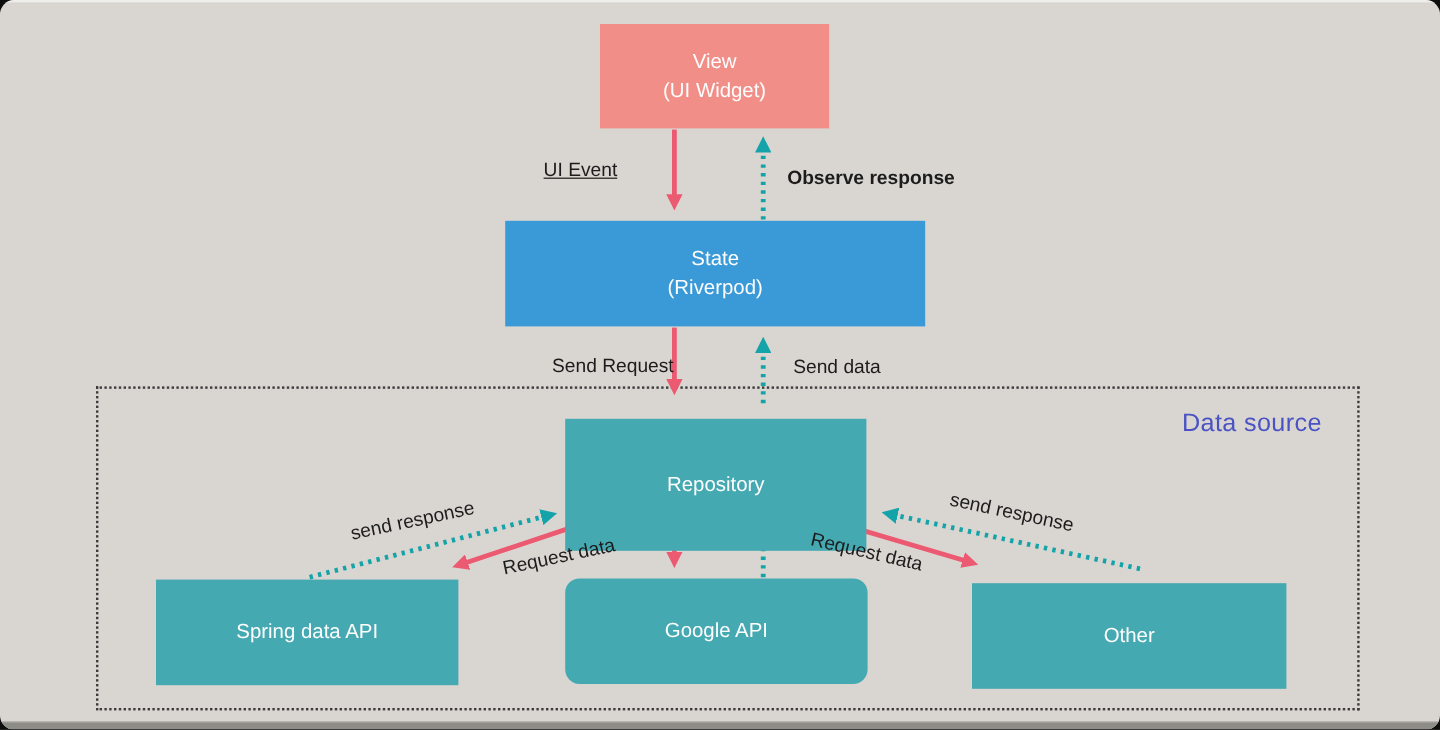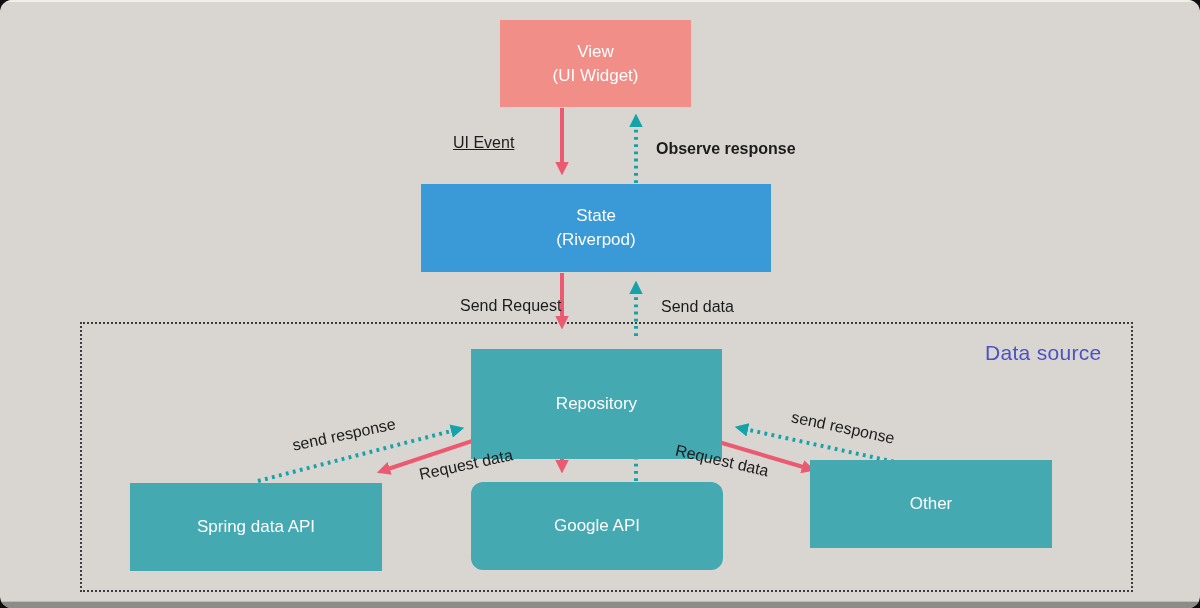--- a/index.html
+++ b/index.html
@@ -78,21 +78,21 @@
     text-align: center;
   }
   .node.salmon { background: #F18E88; }
   .node.blue   { background: #3A99D7; }
   .node.teal   { background: #45A9B2; }
   .node-view       { left: 500px; top: 20px;  width: 191px; height: 87px; }
   .node-state      { left: 421px; top: 184px; width: 350px; height: 88px; }
   .node-repository { left: 471px; top: 337px; width: 251px; height: 110px; margin-top: 12px; }
   .node-spring     { left: 130px; top: 483px; width: 252px; height: 88px; }
   .node-google     { left: 471px; top: 482px; width: 252px; height: 88px; border-radius: 12px; }
-  .node-other      { left: 810px; top: 460px; width: 242px; height: 88px; }
+  .node-other      { left: 810px; top: 486px; width: 262px; height: 88px; }
   .edge-label {
     position: absolute;
     font-size: 16px;
     color: #1c1c1c;
     white-space: nowrap;
   }
   .lbl-ui-event         { left: 453px; top: 134px; text-decoration: underline; }
   .lbl-observe-response { left: 656px; top: 140px; font-weight: bold; }
   .lbl-send-request     { left: 460px; top: 297px; }
   .lbl-send-data        { left: 661px; top: 298px; }

